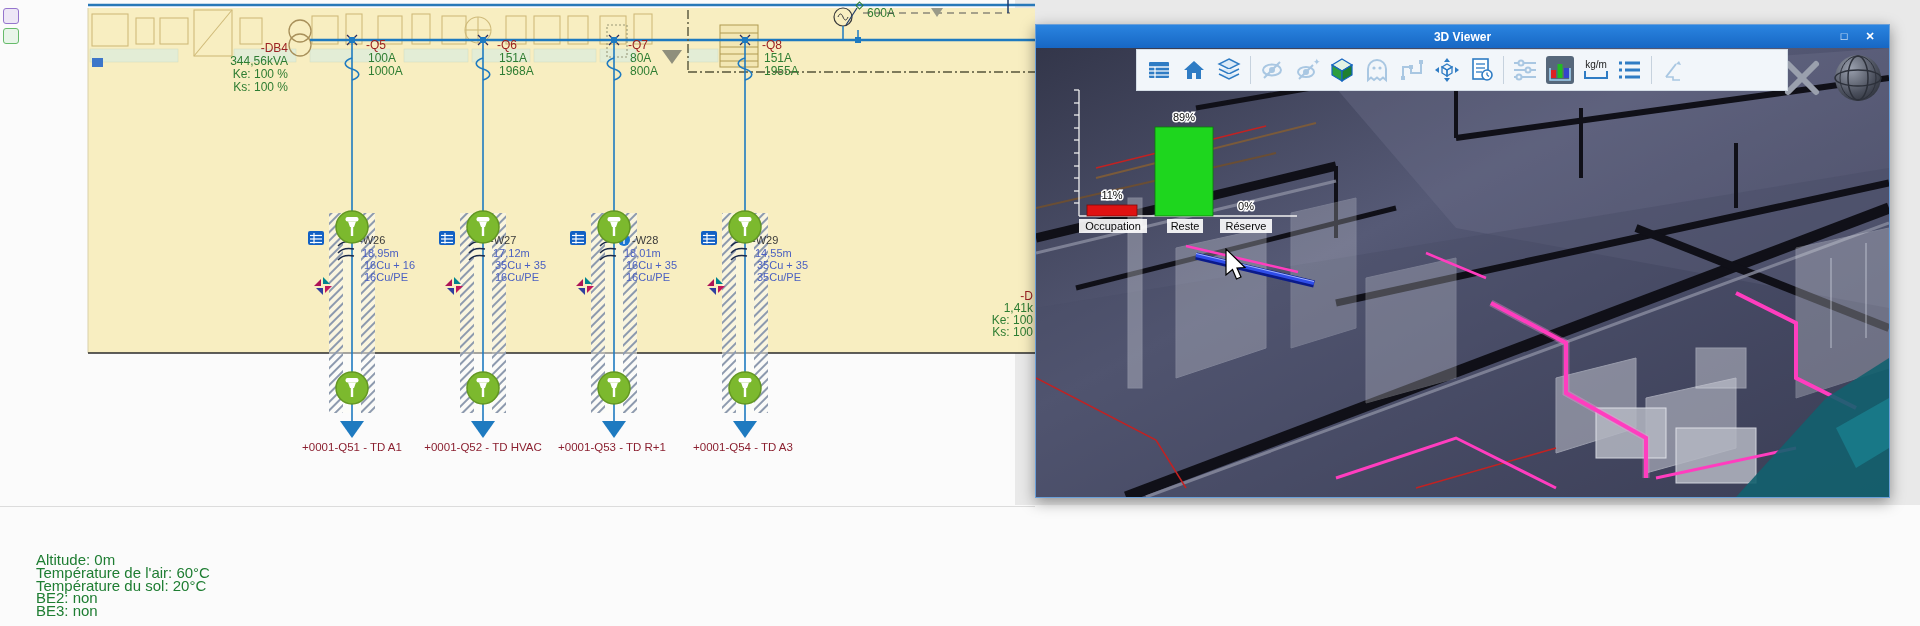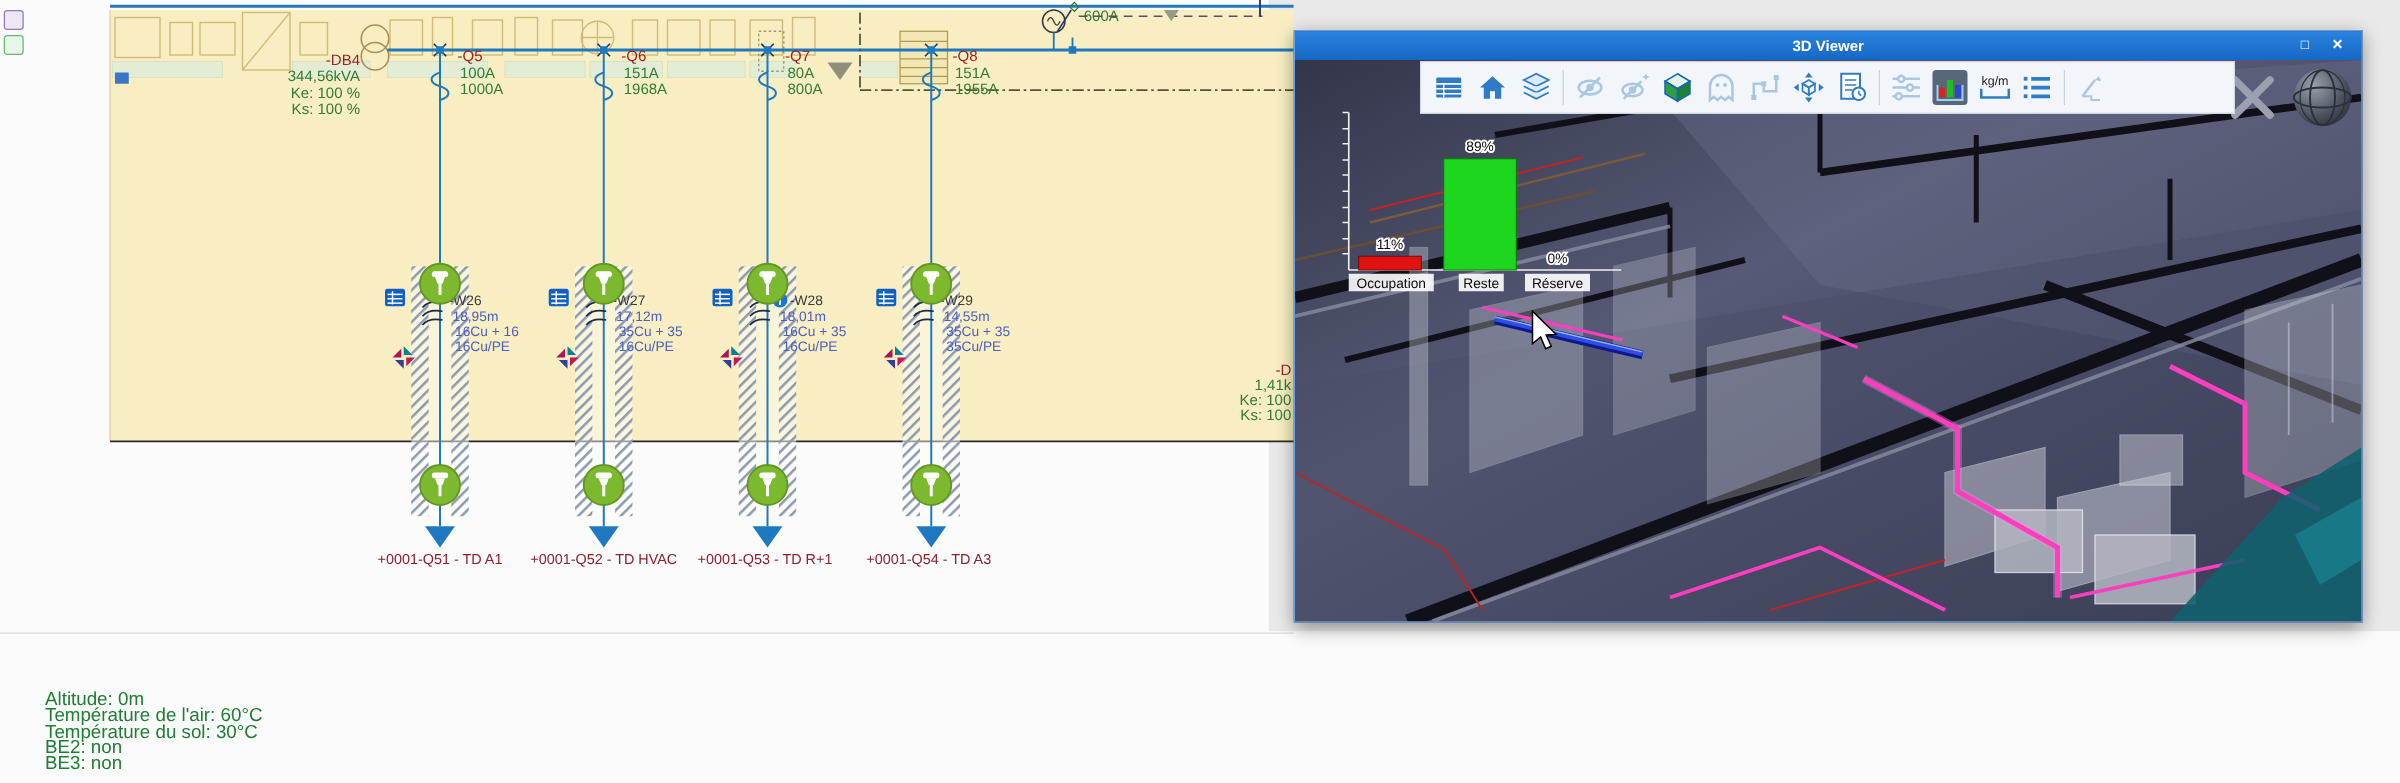--- a/index.html
+++ b/index.html
@@ -269,21 +269,21 @@
       <use href="#pin" x="745" y="388"></use>
       <polygon points="733,421 757,421 745,438" fill="#1e7ac0"></polygon>
       <text class="t-feeder" x="743" y="451">+0001-Q54 - TD A3</text>
       <rect x="742" y="37" width="6" height="6" fill="#1e7ac0"></rect>
     </g>
   </svg>
 
   <div class="env-block">
     <div>Altitude: 0m</div>
     <div>Température de l'air: 60°C</div>
-    <div>Température du sol: 30°C</div>
+    <div>Température du sol: 20°C</div>
     <div>BE2: non</div>
     <div>BE3: non</div>
   </div>
 
   <div class="viewer">
     <div class="titlebar">
       <span>3D Viewer</span>
       <span class="win-btn win-max">□</span>
       <span class="win-btn win-close">✕</span>
     </div>

